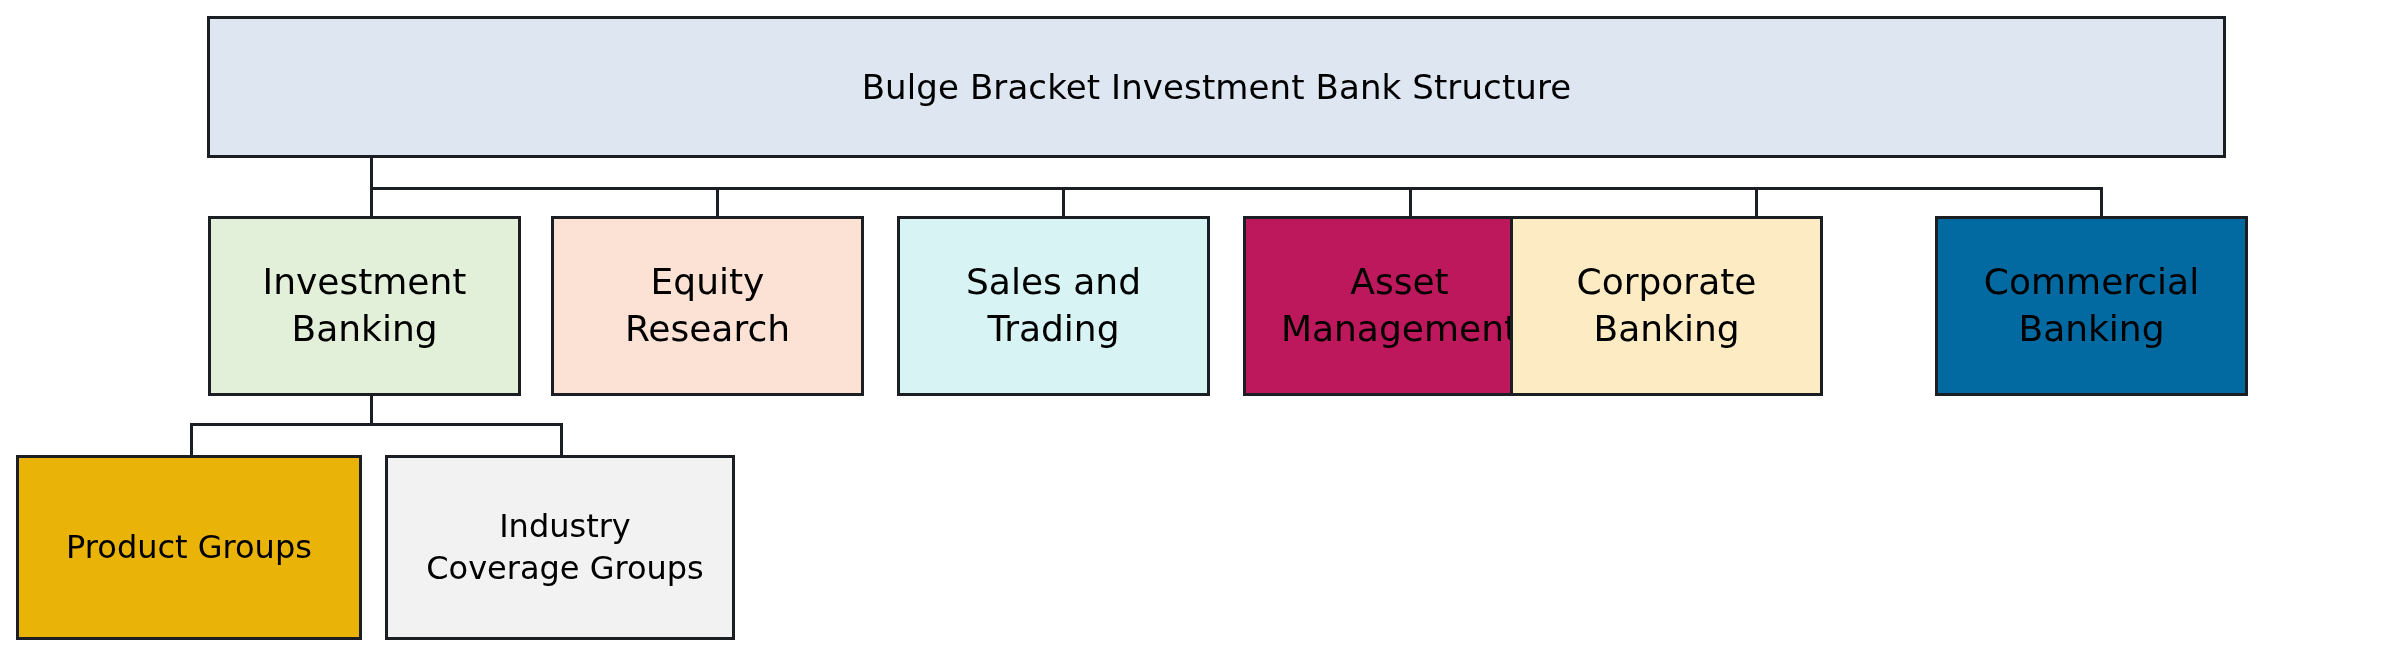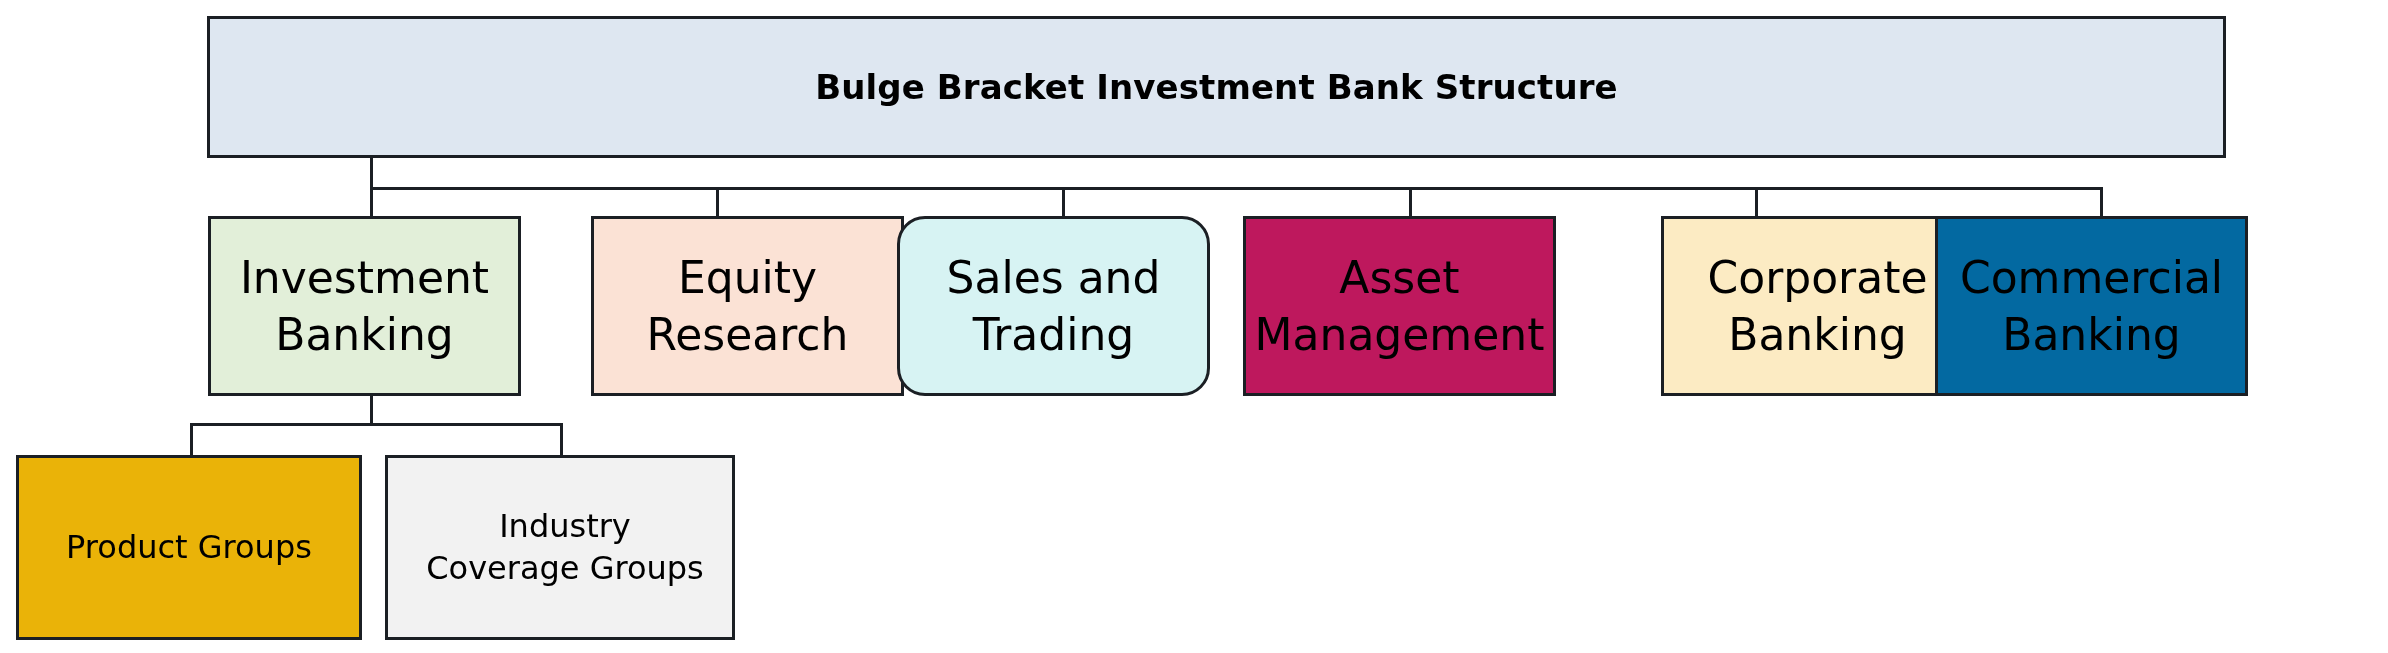--- a/index.html
+++ b/index.html
@@ -30,28 +30,28 @@
     color: #000000;
     line-height: 1.3;
     white-space: pre-line;
   }
   .root-node {
     left: 207px;
     top: 16px;
     width: 2019px;
     height: 142px;
     font-size: 34px;
-    font-weight: bold;
+    font-weight: normal;
     letter-spacing: 0.1px;
   }
   .level2 {
     top: 216px;
     width: 313px;
     height: 180px;
-    font-size: 44px;
+    font-size: 36px;
     font-weight: normal;
   }
   .level3 {
     top: 455px;
     height: 185px;
     font-size: 32px;
     font-weight: normal;
   }
   .n-product {
     left: 16px;
@@ -85,27 +85,27 @@
 
   <div class="connector conn-v" style="left:370px; top:187px; height:32px;"></div>
   <div class="connector conn-v" style="left:716px; top:187px; height:32px;"></div>
   <div class="connector conn-v" style="left:1062px; top:187px; height:32px;"></div>
   <div class="connector conn-v" style="left:1409px; top:187px; height:32px;"></div>
   <div class="connector conn-v" style="left:1755px; top:187px; height:32px;"></div>
   <div class="connector conn-v" style="left:2100px; top:187px; height:32px;"></div>
 
   <div class="node level2" style="left: 208px; background: rgb(226, 239, 217); border-color: rgb(27, 31, 36);">Investment
 Banking</div>
-  <div class="node level2" style="left: 551px; background: rgb(251, 226, 213); border-color: rgb(27, 31, 36); margin-left: 40px;">Equity
+  <div class="node level2" style="left: 551px; background: rgb(251, 226, 213); border-color: rgb(27, 31, 36);">Equity
 Research</div>
-  <div class="node level2" style="left: 897px; background: rgb(215, 243, 243); border-color: rgb(27, 31, 36); border-radius: 28px;">Sales and
+  <div class="node level2" style="left: 897px; background: rgb(215, 243, 243); border-color: rgb(27, 31, 36);">Sales and
 Trading</div>
   <div class="node level2" style="left: 1243px; background: #be185d; border-color: rgb(27, 31, 36);">Asset
 Management</div>
-  <div class="node level2" style="left: 1661px; background: rgb(252, 235, 195); border-color: rgb(27, 31, 36);">Corporate
+  <div class="node level2" style="left: 1510px; background: rgb(252, 235, 195); border-color: rgb(27, 31, 36);">Corporate
 Banking</div>
   <div class="node level2" style="left: 1935px; background: #0369a1; border-color: rgb(27, 31, 36);">Commercial
 Banking</div>
 
   <div class="connector conn-v" style="left:370px; top:396px; height:30px;"></div>
 
   <div class="connector conn-h" style="left:190px; top:423px; width:373px;"></div>
 
   <div class="connector conn-v" style="left:190px; top:423px; height:35px;"></div>
   <div class="connector conn-v" style="left:560px; top:423px; height:35px;"></div>

